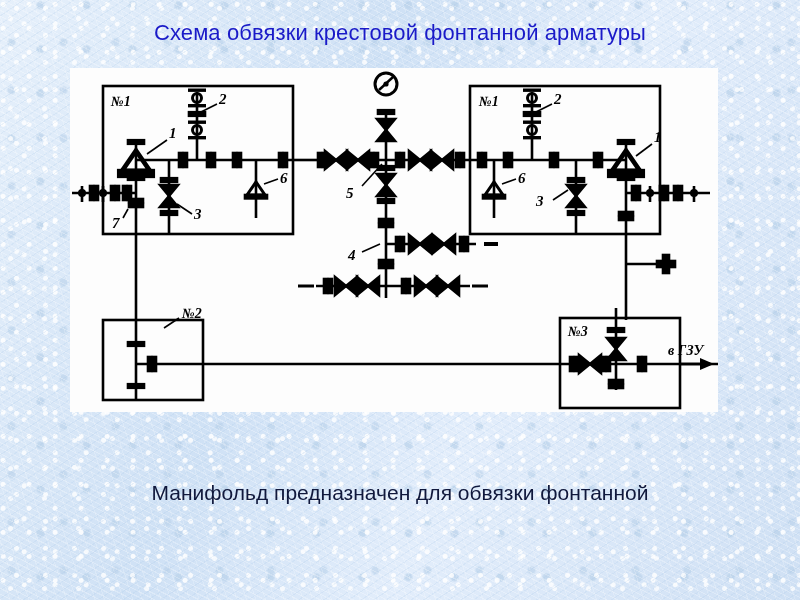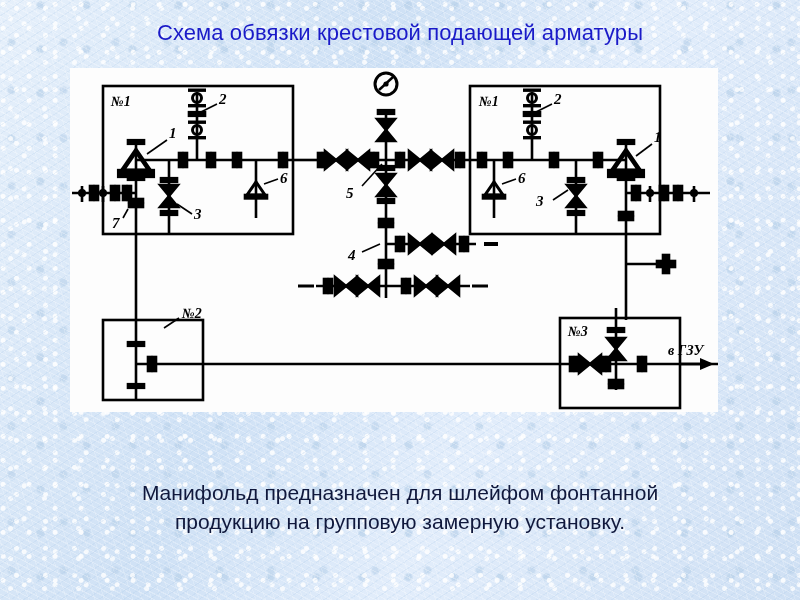--- a/index.html
+++ b/index.html
@@ -50,21 +50,21 @@
     position:absolute;left:40px;top:478px;width:720px;text-align:center;
     font-size:21px;line-height:29px;color:#10183c;z-index:5;
   }
   .cap-line{display:block;}
 </style>
 </head>
 <body>
 
 <div id="slide-bg"></div>
 
-<div id="title">Схема обвязки крестовой подающей арматуры</div>
+<div id="title">Схема обвязки крестовой фонтанной арматуры</div>
 
 <div id="figure-panel">
 <svg id="figure-svg" viewBox="0 0 648 344" xmlns="http://www.w3.org/2000/svg">
   <defs>
 
     <g id="vh">
       <path d="M-11,-9 L-11,9 L0,0 Z" fill="#000"></path>
       <path d="M11,-9 L11,9 L0,0 Z" fill="#000"></path>
     </g>
 
@@ -445,15 +445,14 @@
         </g>
 
     <line x1="610" y1="296" x2="640" y2="296"></line>
     <path d="M630,290 L644,296 L630,302 Z" fill="#000" stroke="none"></path>
     <text x="598" y="287" font-family="'Liberation Serif',serif" font-size="14" font-style="italic" font-weight="bold" fill="#000" stroke="none">в ГЗУ</text>
   </g>
 </svg>
 </div>
 
 <div id="caption">
-  <span class="cap-line">Манифольд предназначен для шлейфом фонтанной</span>
-  <span class="cap-line">продукцию на групповую замерную установку.</span>
+  <span class="cap-line">Манифольд предназначен для обвязки фонтанной</span>
 </div>
 
 </body></html>

